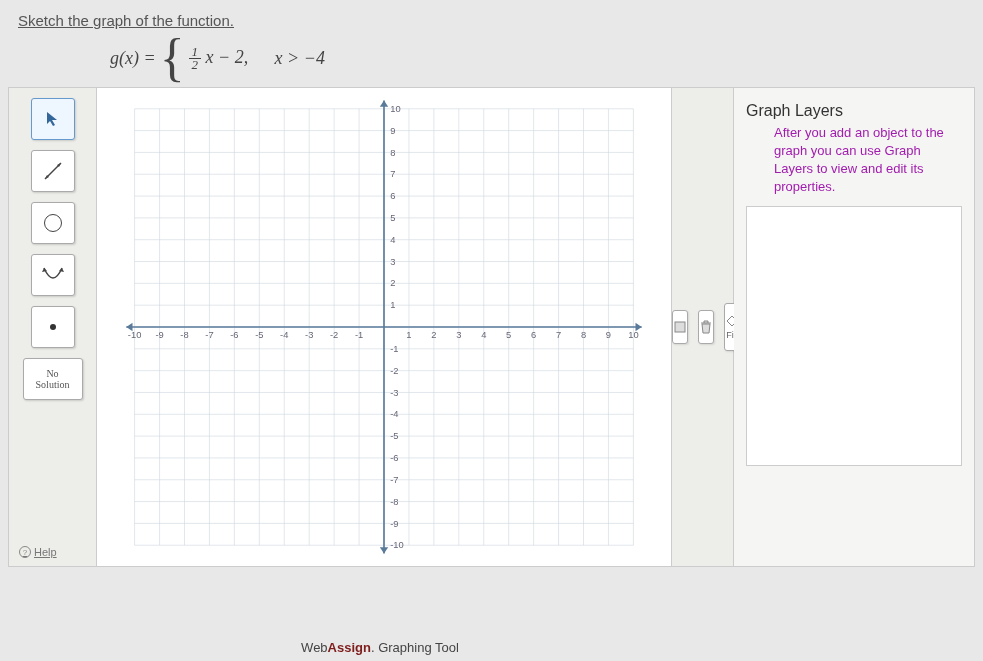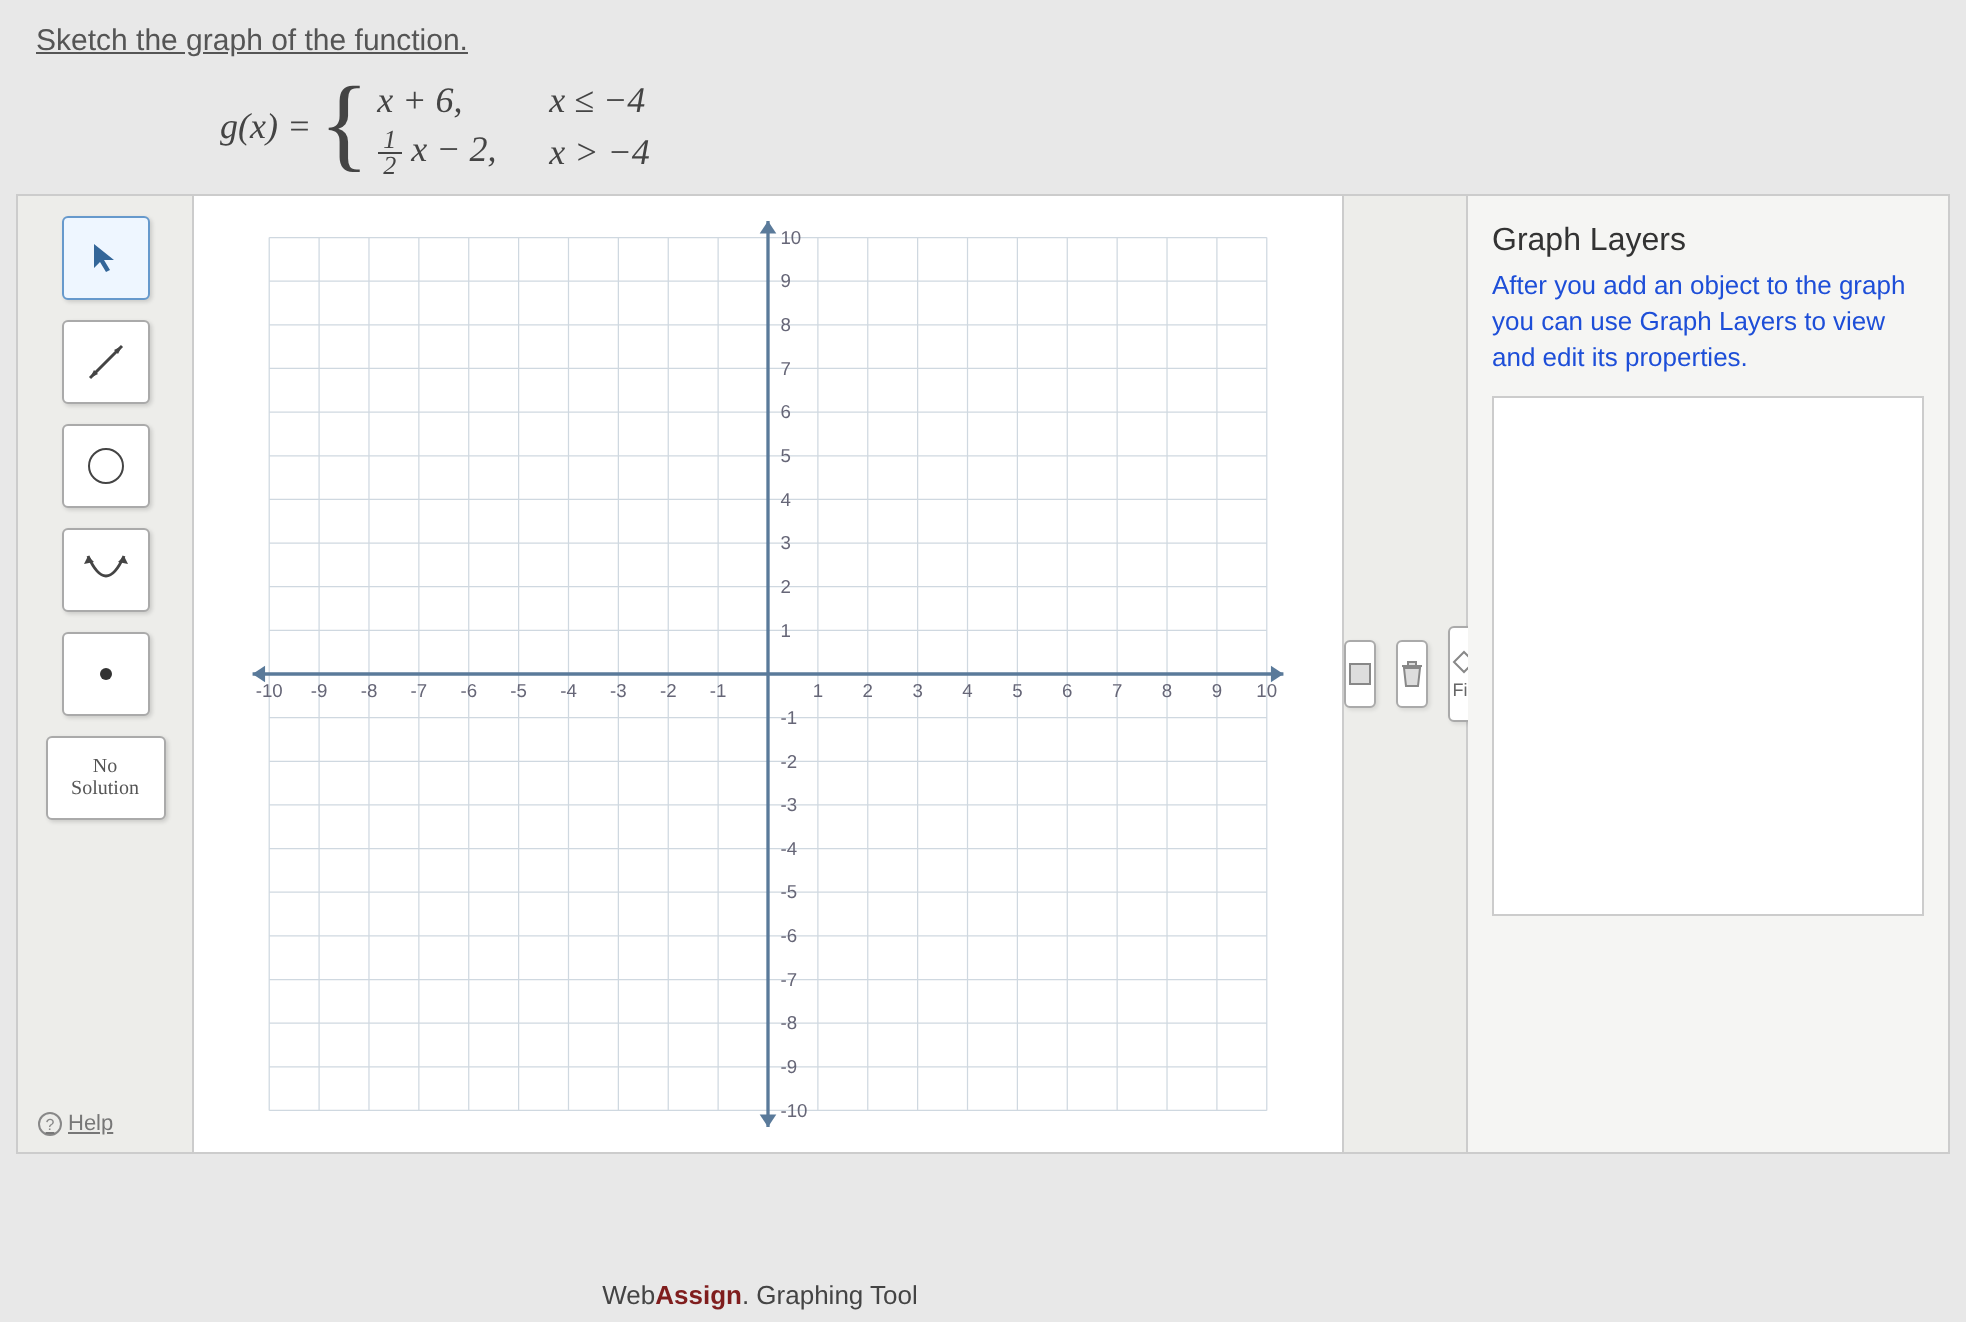--- a/index.html
+++ b/index.html
@@ -139,21 +139,21 @@
     }
 
     .layers-panel {
       width: 240px;
       background: #f5f5f3;
       padding: 14px 12px;
       font-size: 14px;
       color: #444;
     }
     .layers-title { font-size: 16px; margin-bottom: 4px; color: #333; }
-    .layers-desc { font-size: 13px; line-height: 18px; color: #1d4ed8; margin-bottom: 10px; }
+    .layers-desc { font-size: 13px; line-height: 18px; color: #a21caf; margin-bottom: 10px; margin-left: 28px; }
     .layers-box {
       background: #fff;
       border: 1px solid #ccc;
       height: 260px;
     }
 
     .footer {
       position: absolute;
       bottom: 6px;
       left: 0;
@@ -175,24 +175,20 @@
   </style>
 </head>
 <body>
 
 <div class="prompt">Sketch the graph of the function.</div>
 
 <div class="equation">
   <span>g(x) = </span>
   <span class="brace">{</span>
   <span class="pieces">
-    <span class="piece-row">
-      <span class="piece-expr">x + 6,</span>
-      <span class="piece-cond">x ≤ −4</span>
-    </span>
     <span class="piece-row">
       <span class="piece-expr">
         <span class="frac">
           <span class="num">1</span>
           <span class="den">2</span>
         </span>
         <span>x − 2,</span>
       </span>
       <span class="piece-cond">x &gt; −4</span>
     </span>

